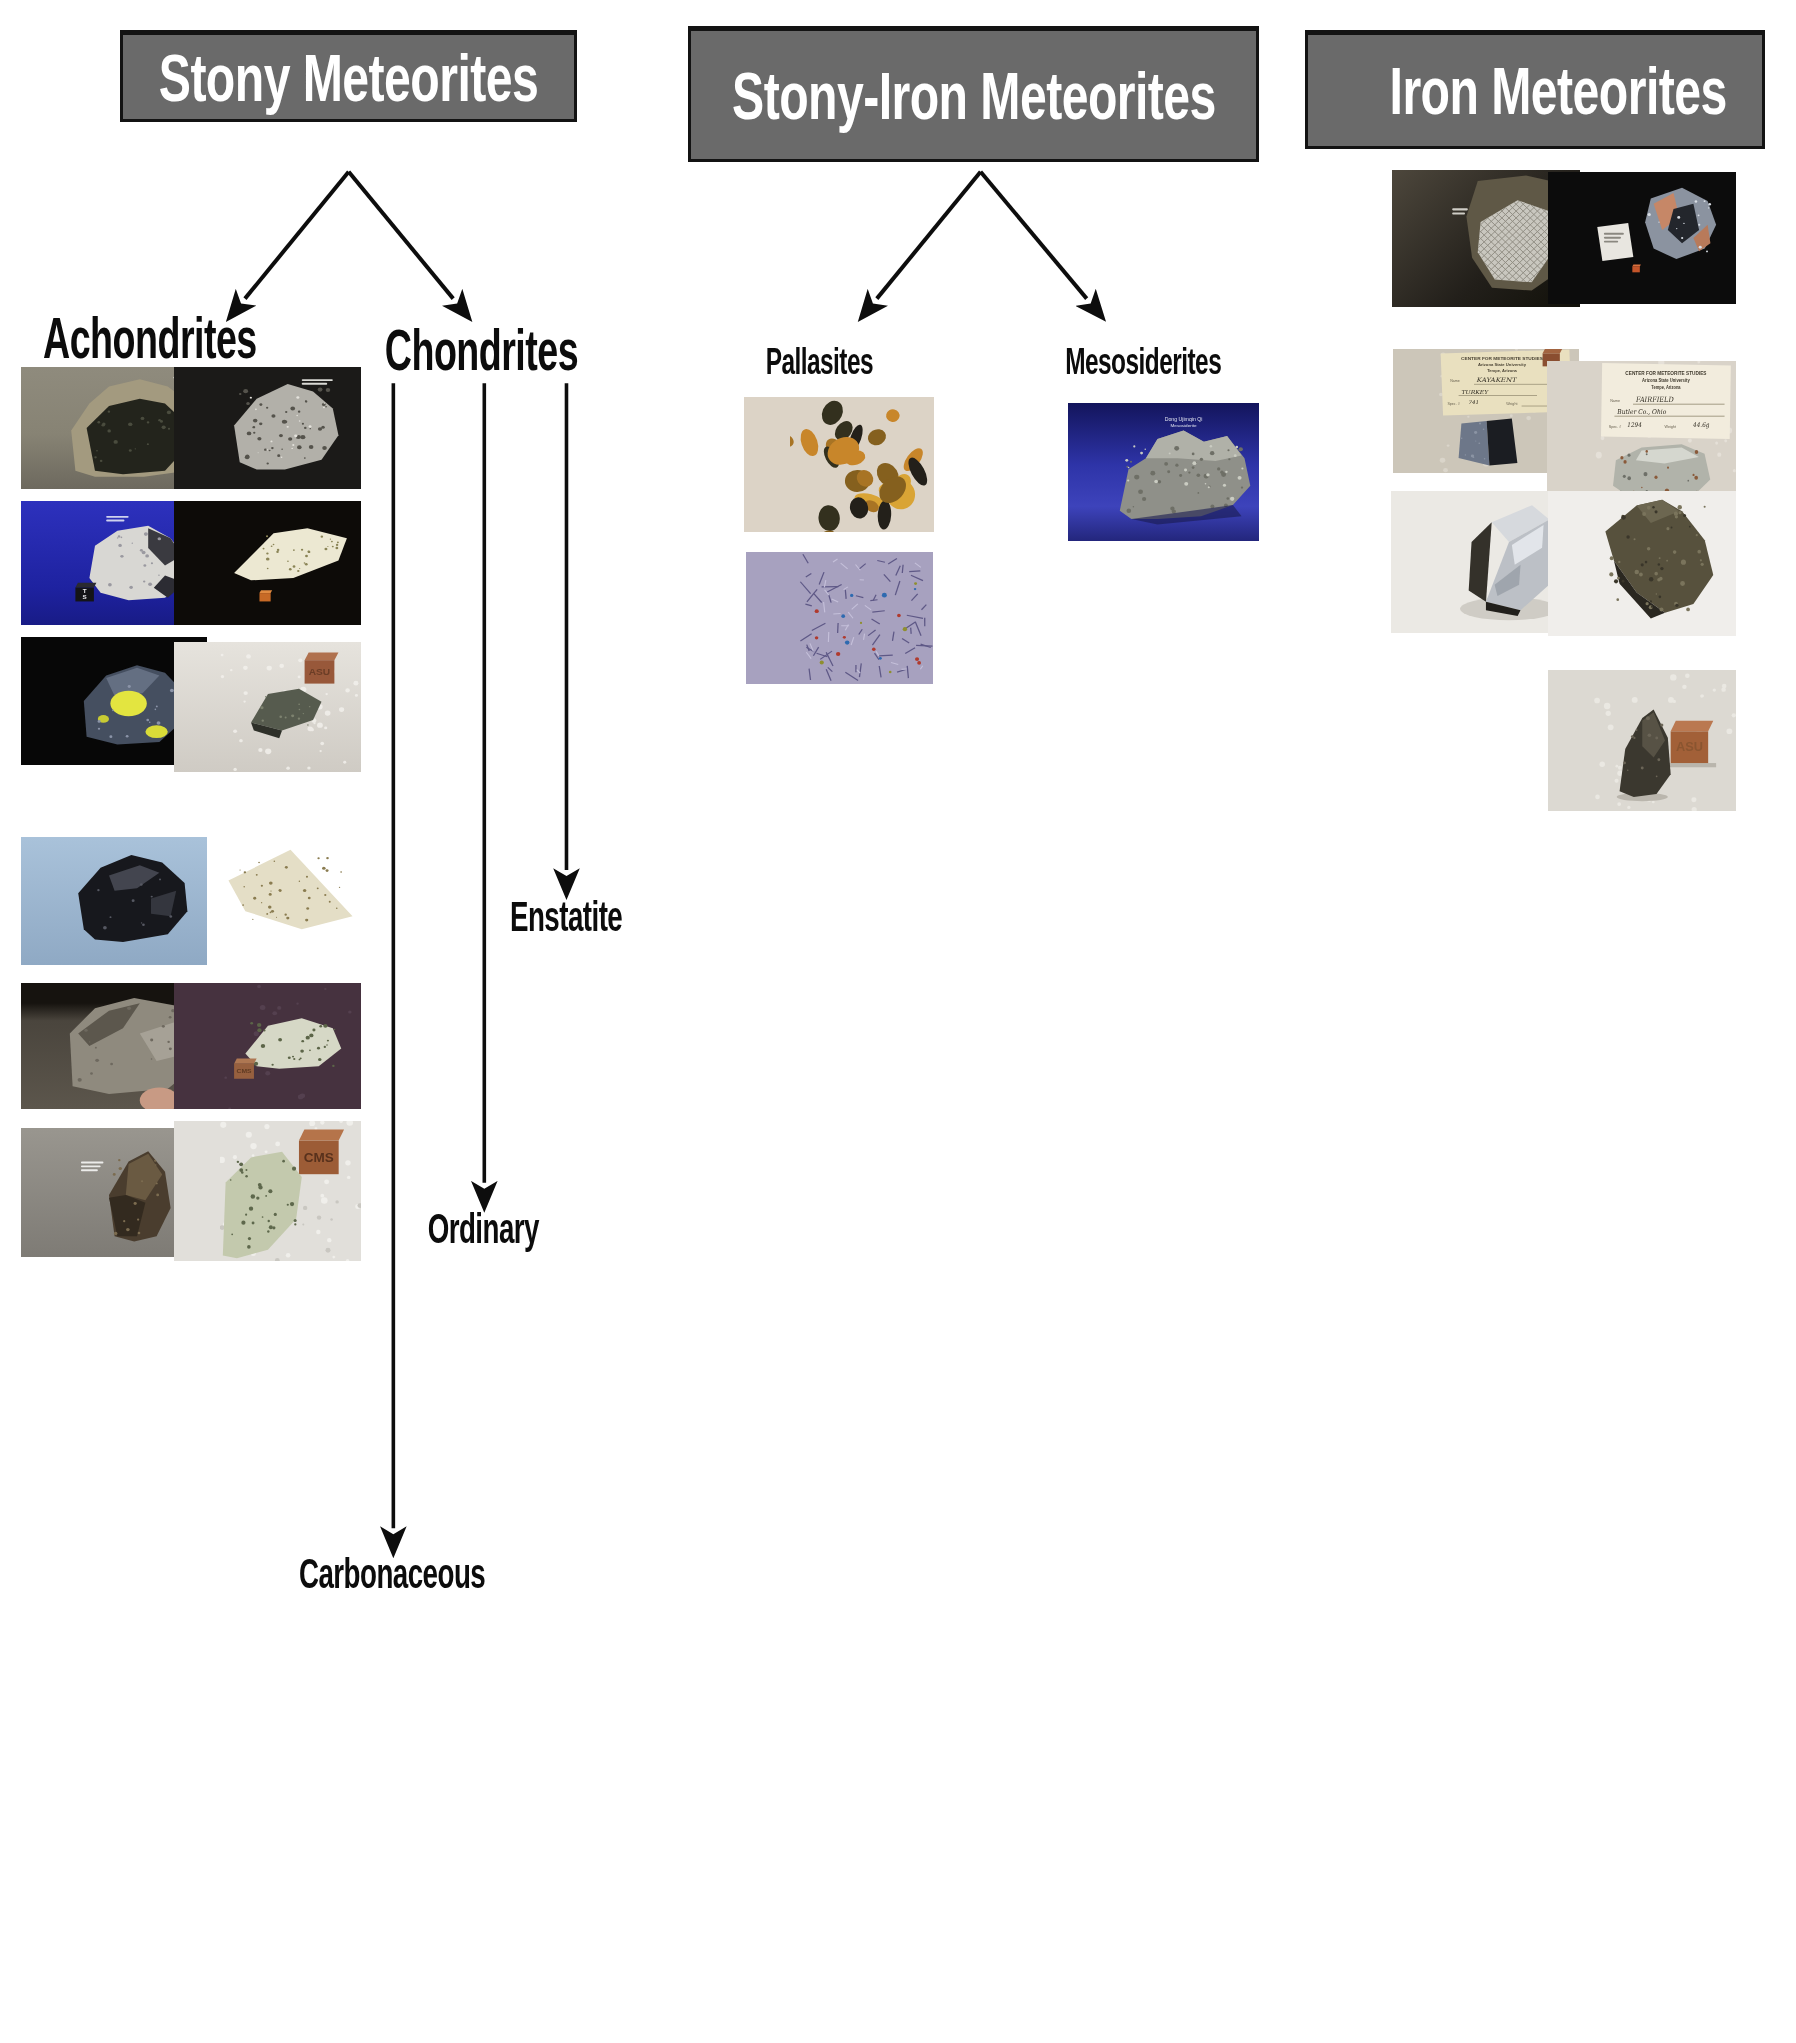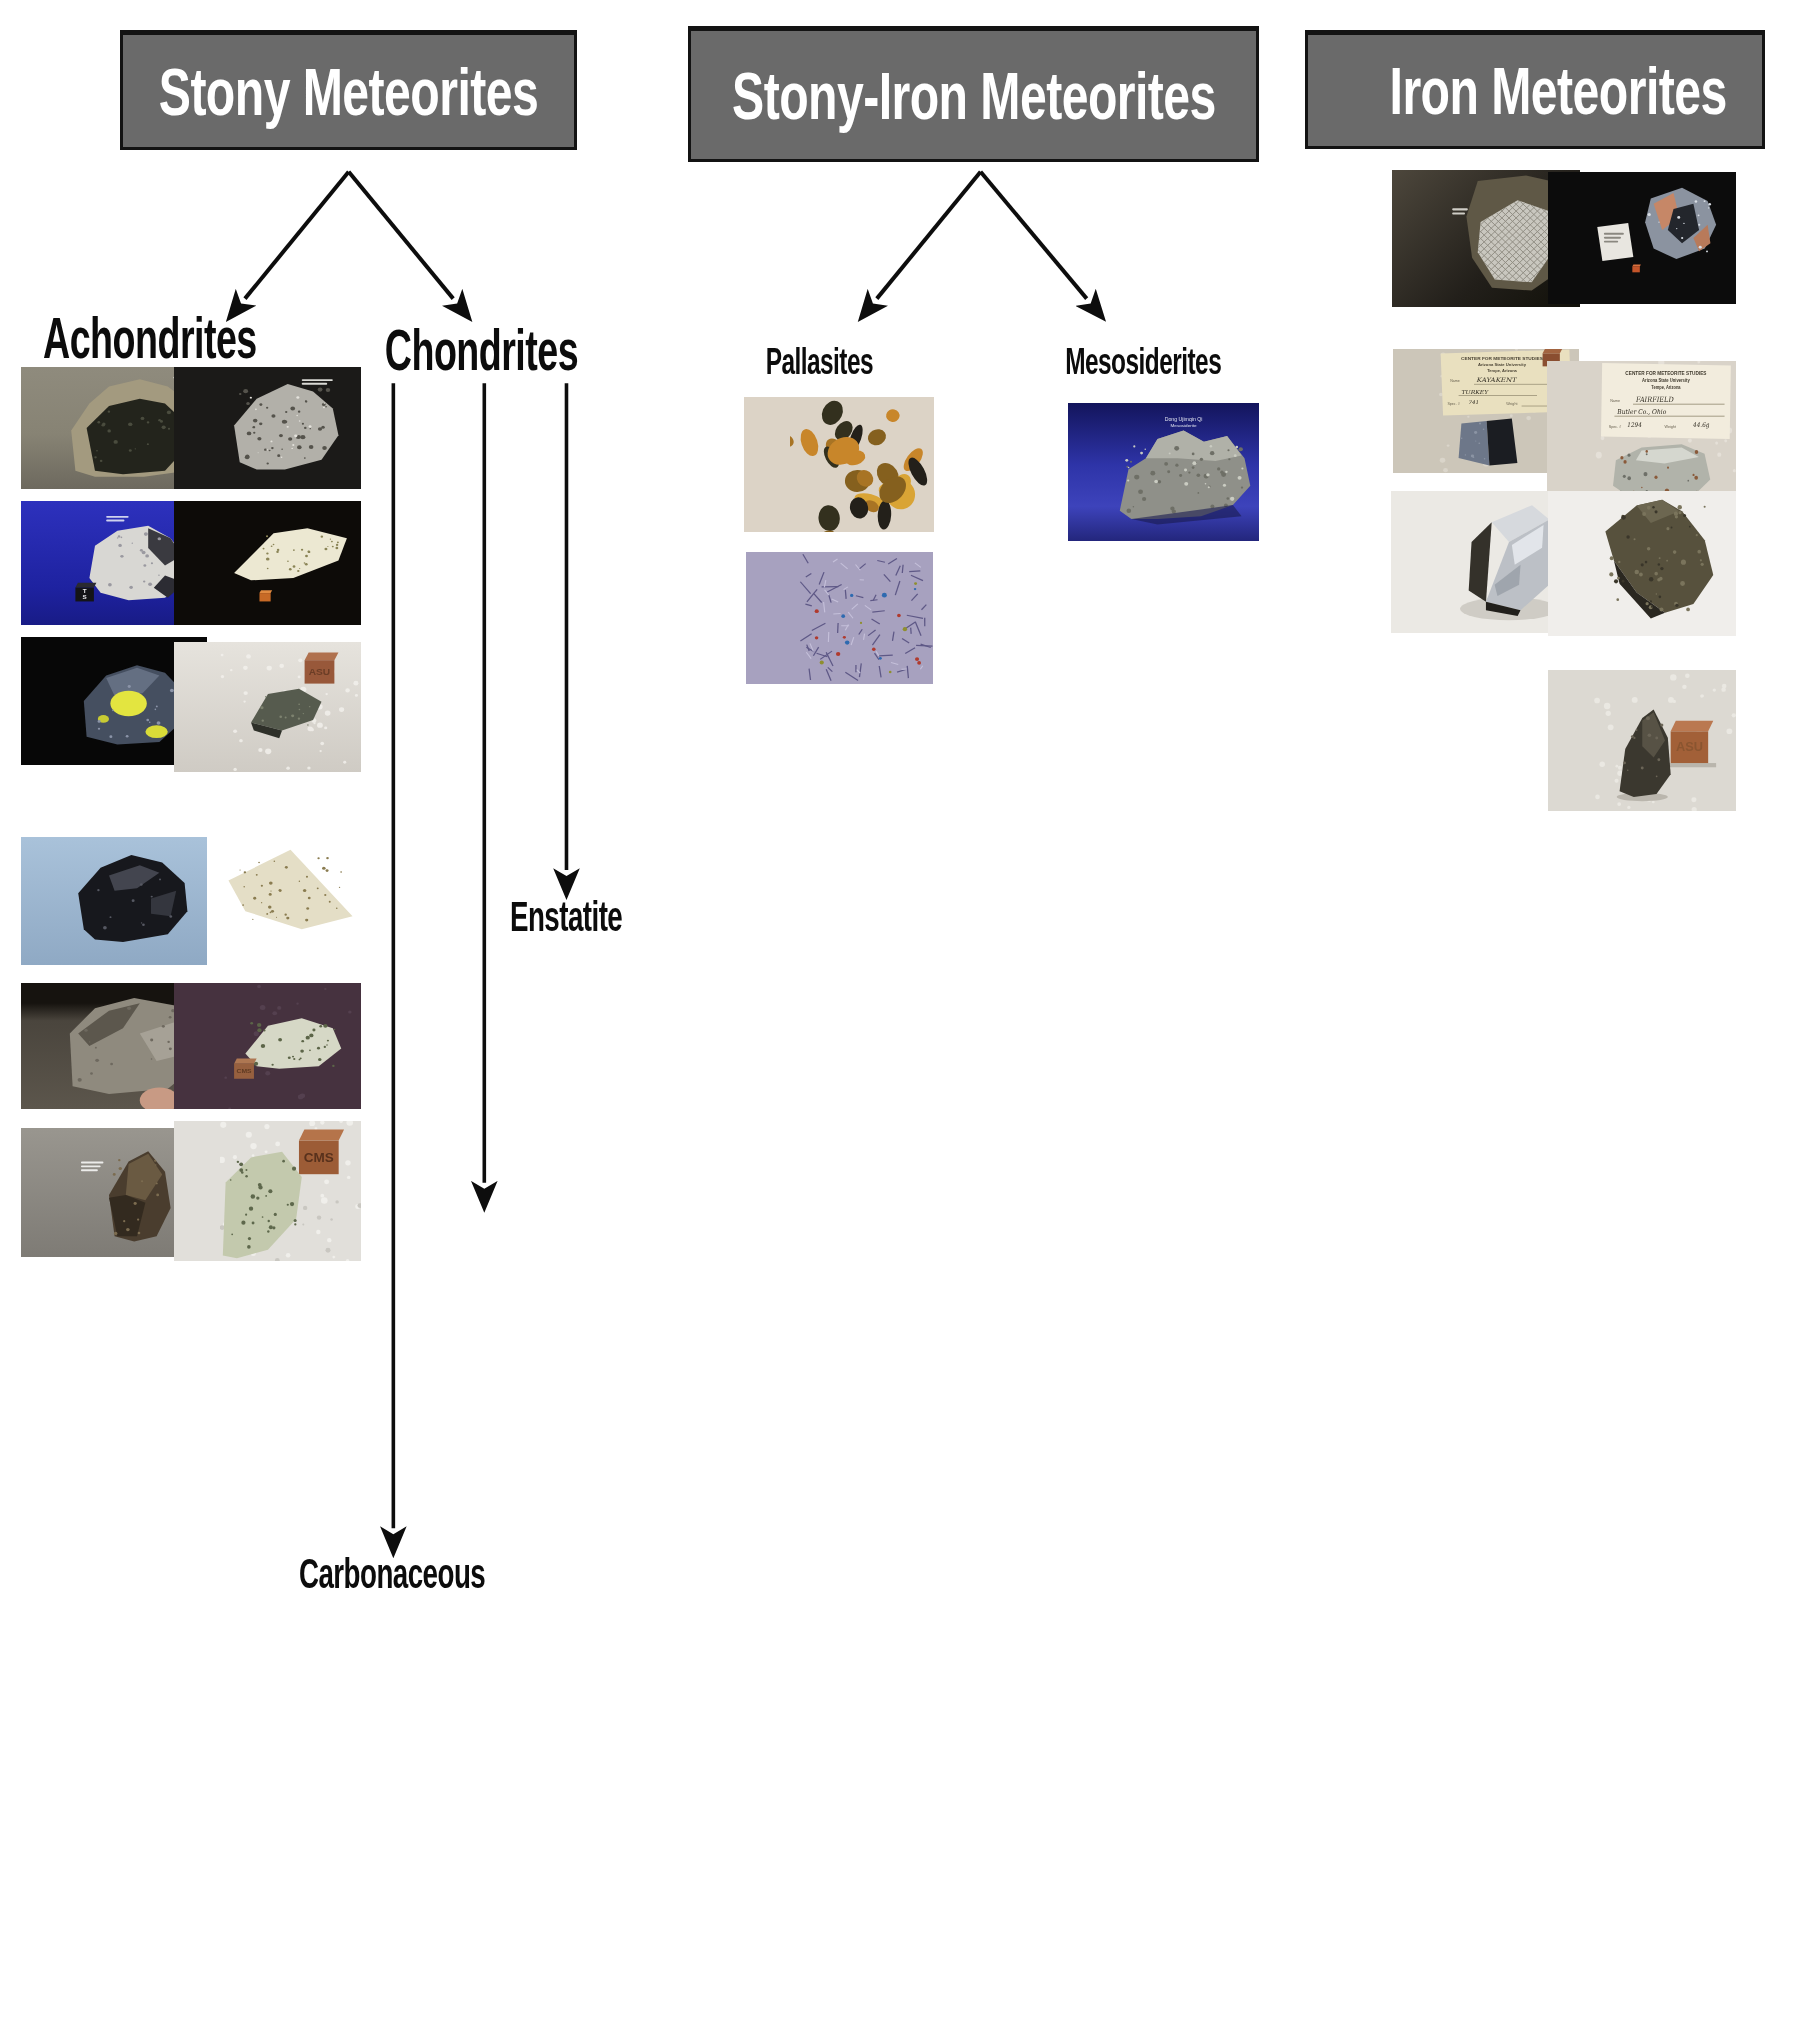--- a/index.html
+++ b/index.html
@@ -29,35 +29,36 @@
       </defs>
       <line x1="437" y1="215" x2="307" y2="374" stroke="#0d0d0d" stroke-width="5" marker-end="url(#ah)"></line>
       <line x1="437" y1="215" x2="568" y2="374" stroke="#0d0d0d" stroke-width="5" marker-end="url(#ah)"></line>
       <line x1="1229" y1="215" x2="1099" y2="374" stroke="#0d0d0d" stroke-width="5" marker-end="url(#ah)"></line>
       <line x1="1229" y1="215" x2="1362" y2="374" stroke="#0d0d0d" stroke-width="5" marker-end="url(#ah)"></line>
       <line x1="710" y1="480" x2="710" y2="1090" stroke="#0d0d0d" stroke-width="4.5" marker-end="url(#ah)"></line>
       <line x1="607" y1="480" x2="607" y2="1482" stroke="#0d0d0d" stroke-width="4.5" marker-end="url(#ah)"></line>
       <line x1="493" y1="480" x2="493" y2="1915" stroke="#0d0d0d" stroke-width="4.5" marker-end="url(#ah)"></line>
     </svg>
 
-  <div class="hbox" style="left: 120px; top: 30px; width: 457px; height: 120px;">
+  <div class="hbox" style="left: 120px; top: 30px; width: 457px; height: 92px;">
     <span class="htext">Stony Meteorites</span>
   </div>
   <div class="hbox" style="left: 688px; top: 26px; width: 571px; height: 136px;">
     <span class="htext">Stony-Iron Meteorites</span>
   </div>
   <div class="hbox" style="left: 1305px; top: 30px; width: 460px; height: 119px; padding-left: 46px;">
     <span class="htext">Iron Meteorites</span>
   </div>
 
   <div class="lbl big" style="left: -106px; top: 309px;"><span>Achondrites</span></div>
   <div class="lbl big" style="left: 226px; top: 321px;"><span>Chondrites</span></div>
   <div class="lbl mid" style="left: 564px; top: 343px;"><span>Pallasites</span></div>
   <div class="lbl mid" style="left: 888px; top: 343px;"><span>Mesosiderites</span></div>
   <div class="lbl sub" style="left: 311px; top: 895px;"><span>Enstatite</span></div>
+  <div class="lbl sub" style="left: 228px; top: 1207px;"><span>Ordinary</span></div>
   <div class="lbl sub" style="left: 137px; top: 1552px;"><span>Carbonaceous</span></div>
 
   <div id="photo-layer">
       <div class="photo" title="dark achondrite with tan fusion crust on gray backdrop" style="left: 21px; top: 367px; width: 140px; height: 122px; background: linear-gradient(rgb(143, 139, 125) 0%, rgb(135, 131, 116) 55%, rgb(109, 105, 94) 100%);">
         <svg viewBox="0 0 100 100" preserveAspectRatio="none">
           <polygon points="6,85 3,52 16,30 30,16 52,10 72,16 88,30 93,58 86,85 55,90 20,90" fill="#a39a7f"></polygon>
           <polygon points="20,85 14,50 30,32 52,26 70,30 84,45 82,70 70,85 40,88" fill="#23241c"></polygon>
           <g>
             <circle cx="53.911911624442745" cy="42.14728737443093" r="1.3807626340914343" fill="#4a4c3e"></circle>
             <circle cx="72.86980130936476" cy="50.625605592795466" r="0.7830263496763196" fill="#4a4c3e"></circle>

